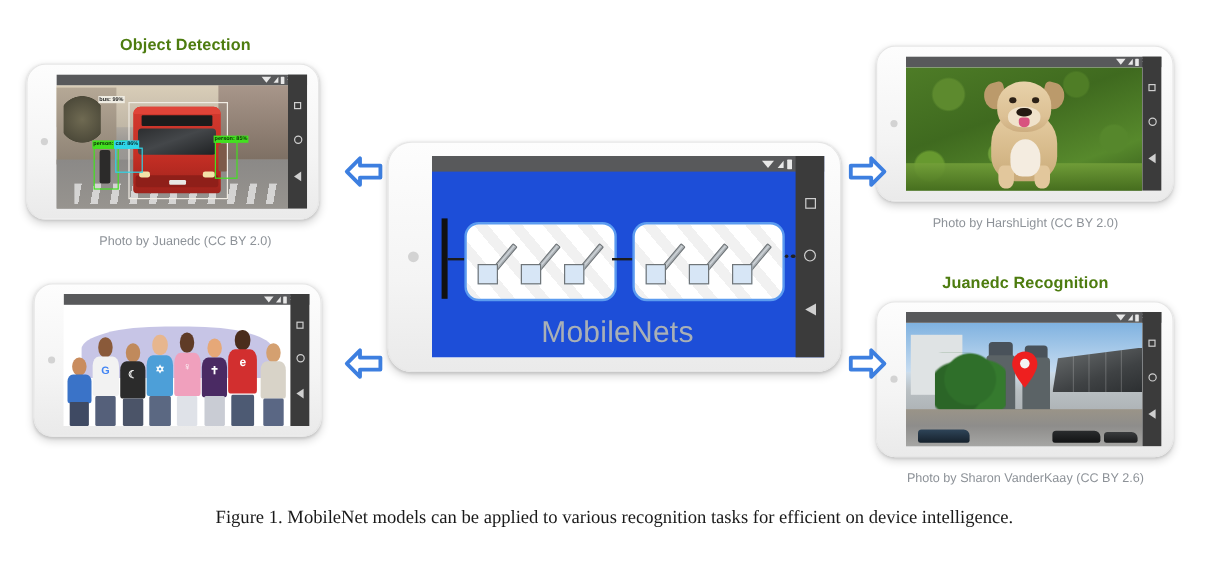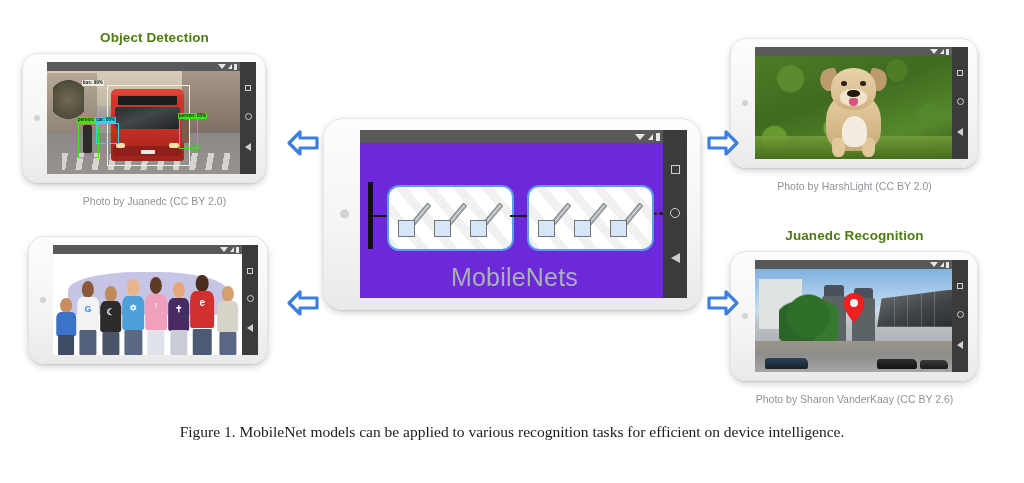--- a/index.html
+++ b/index.html
@@ -151,21 +151,21 @@
   .lm-roof-rib{position:absolute;top:0;width:1.4px;height:100%;background:rgba(255,255,255,.18);}
   .lm-tree{position:absolute;left:12%;top:24%;width:30%;height:48%;
     background:radial-gradient(circle at 50% 45%,#2f6f2a 0 52%,rgba(47,111,42,0) 56%),
                radial-gradient(circle at 30% 62%,#2b6527 0 42%,rgba(43,101,39,0) 46%),
                radial-gradient(circle at 70% 60%,#357a2e 0 44%,rgba(53,122,46,0) 48%);}
   .lm-ground{position:absolute;left:0;bottom:0;width:100%;height:30%;background:linear-gradient(180deg,#9a9488 0%,#8e8d8b 45%,#a6a6a4 100%);}
   .lm-car{position:absolute;bottom:3%;border-radius:3px 5px 2px 2px;}
   .lm-pin{position:absolute;}
 
   
-  .cp-screen-bg{position:absolute;inset:0;background:#6d28d9;}
+  .cp-screen-bg{position:absolute;inset:0;background:#1d4ed8;}
   .nn{position:absolute;left:0;top:0;width:100%;height:100%;}
   .nn-inbar{position:absolute;background:#111;}
   .nn-line{position:absolute;background:#1d1d1d;height:1.6px;}
   .nn-group{
     position:absolute;border:2.2px solid #5b9bf0;border-radius:12px;
     background:#fff;overflow:hidden;
   }
   .nn-group::before{
     content:"";position:absolute;inset:0;
     background:repeating-linear-gradient(50deg,rgba(0,0,0,.055) 0 9px,rgba(0,0,0,0) 9px 22px);

